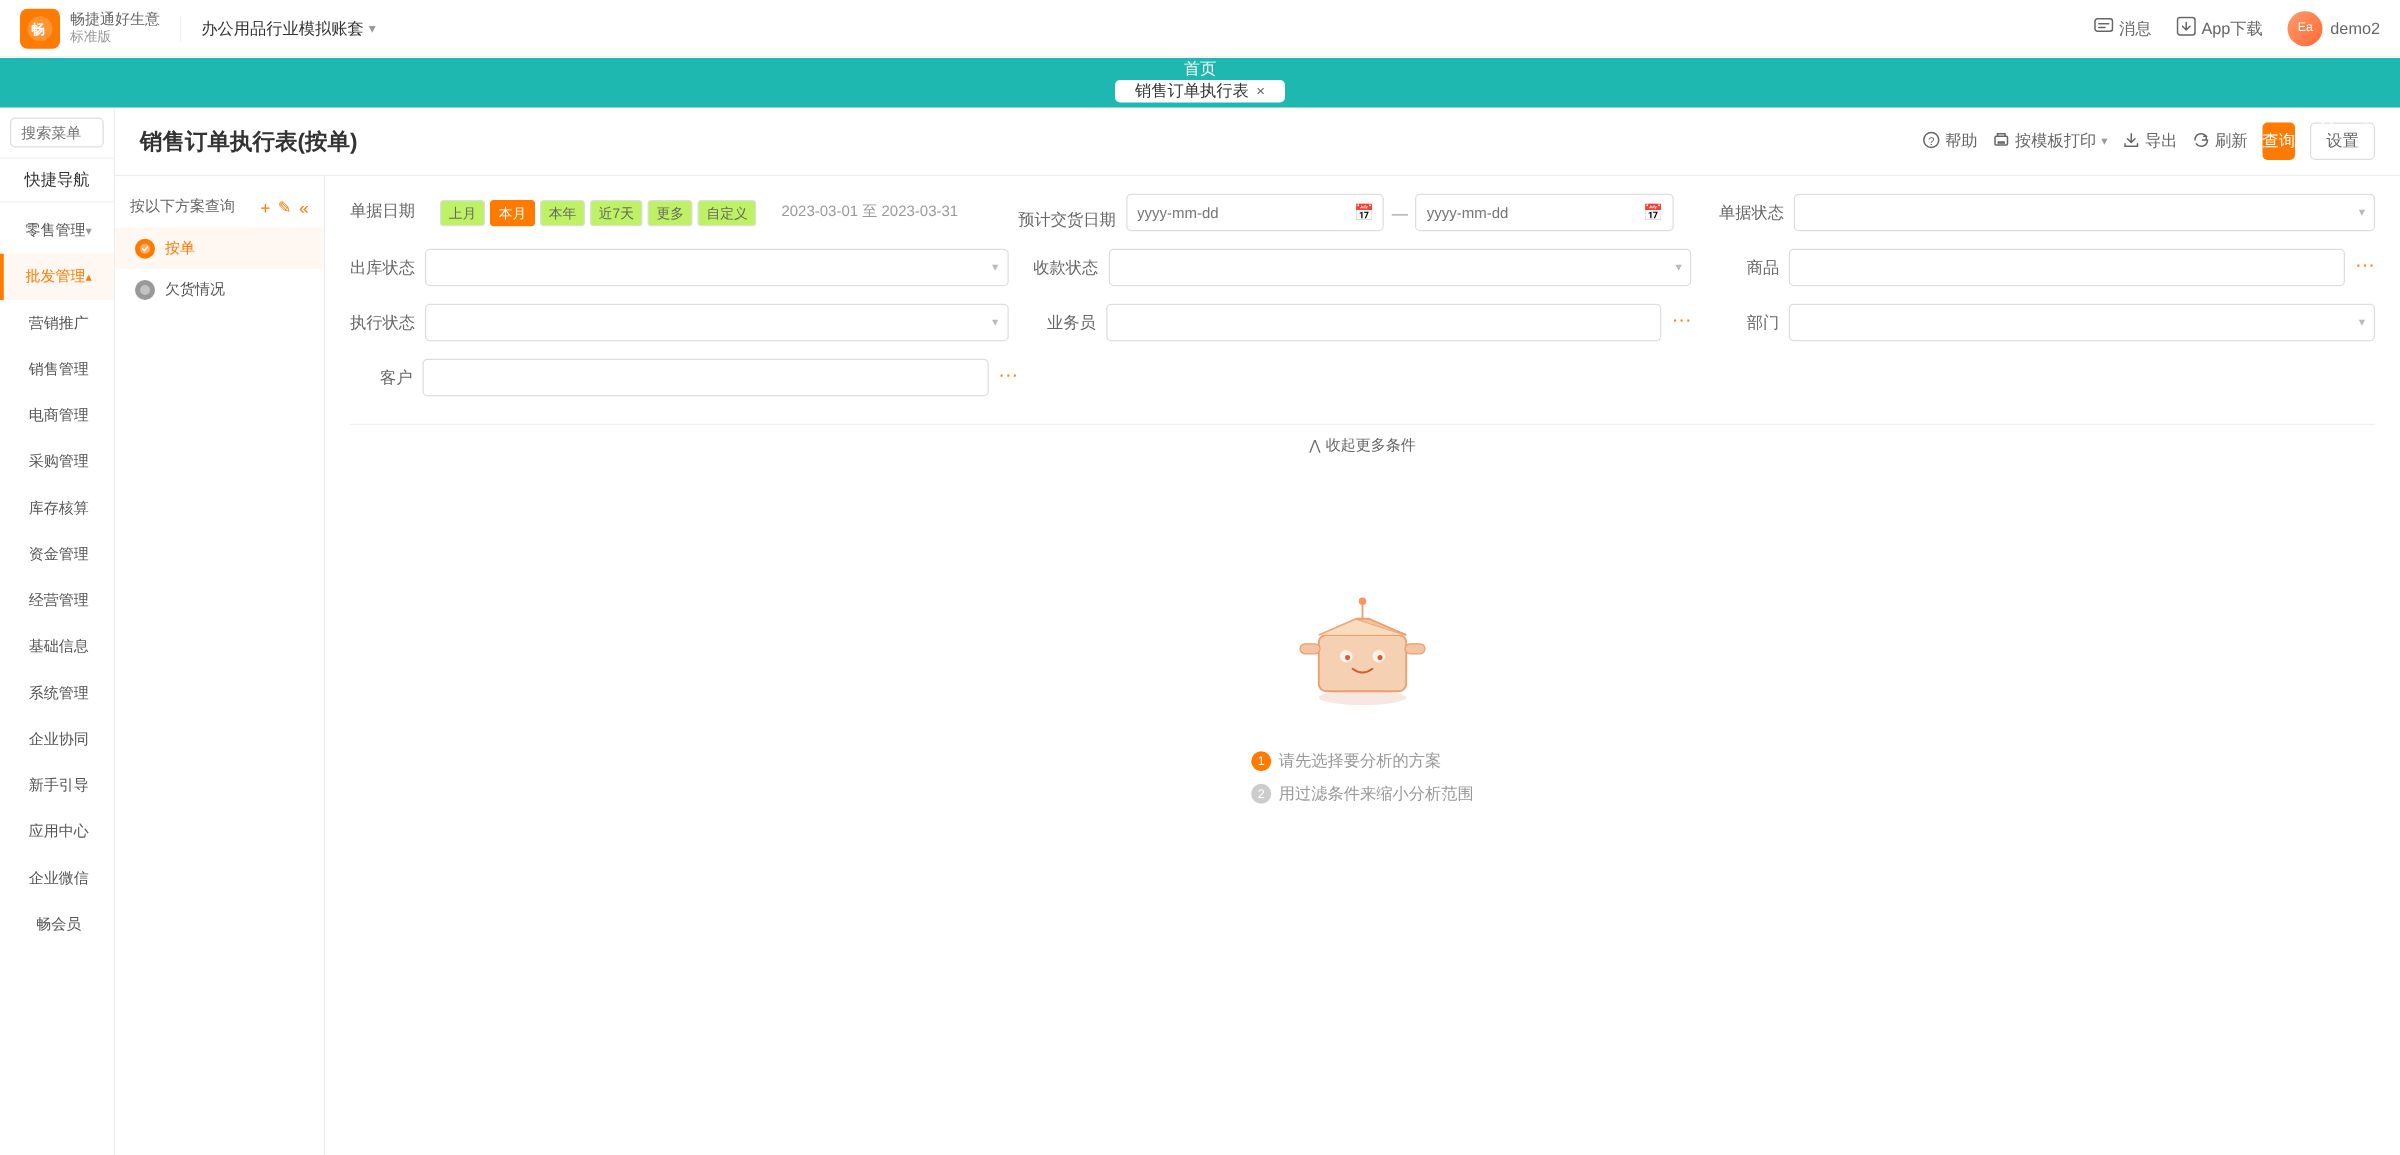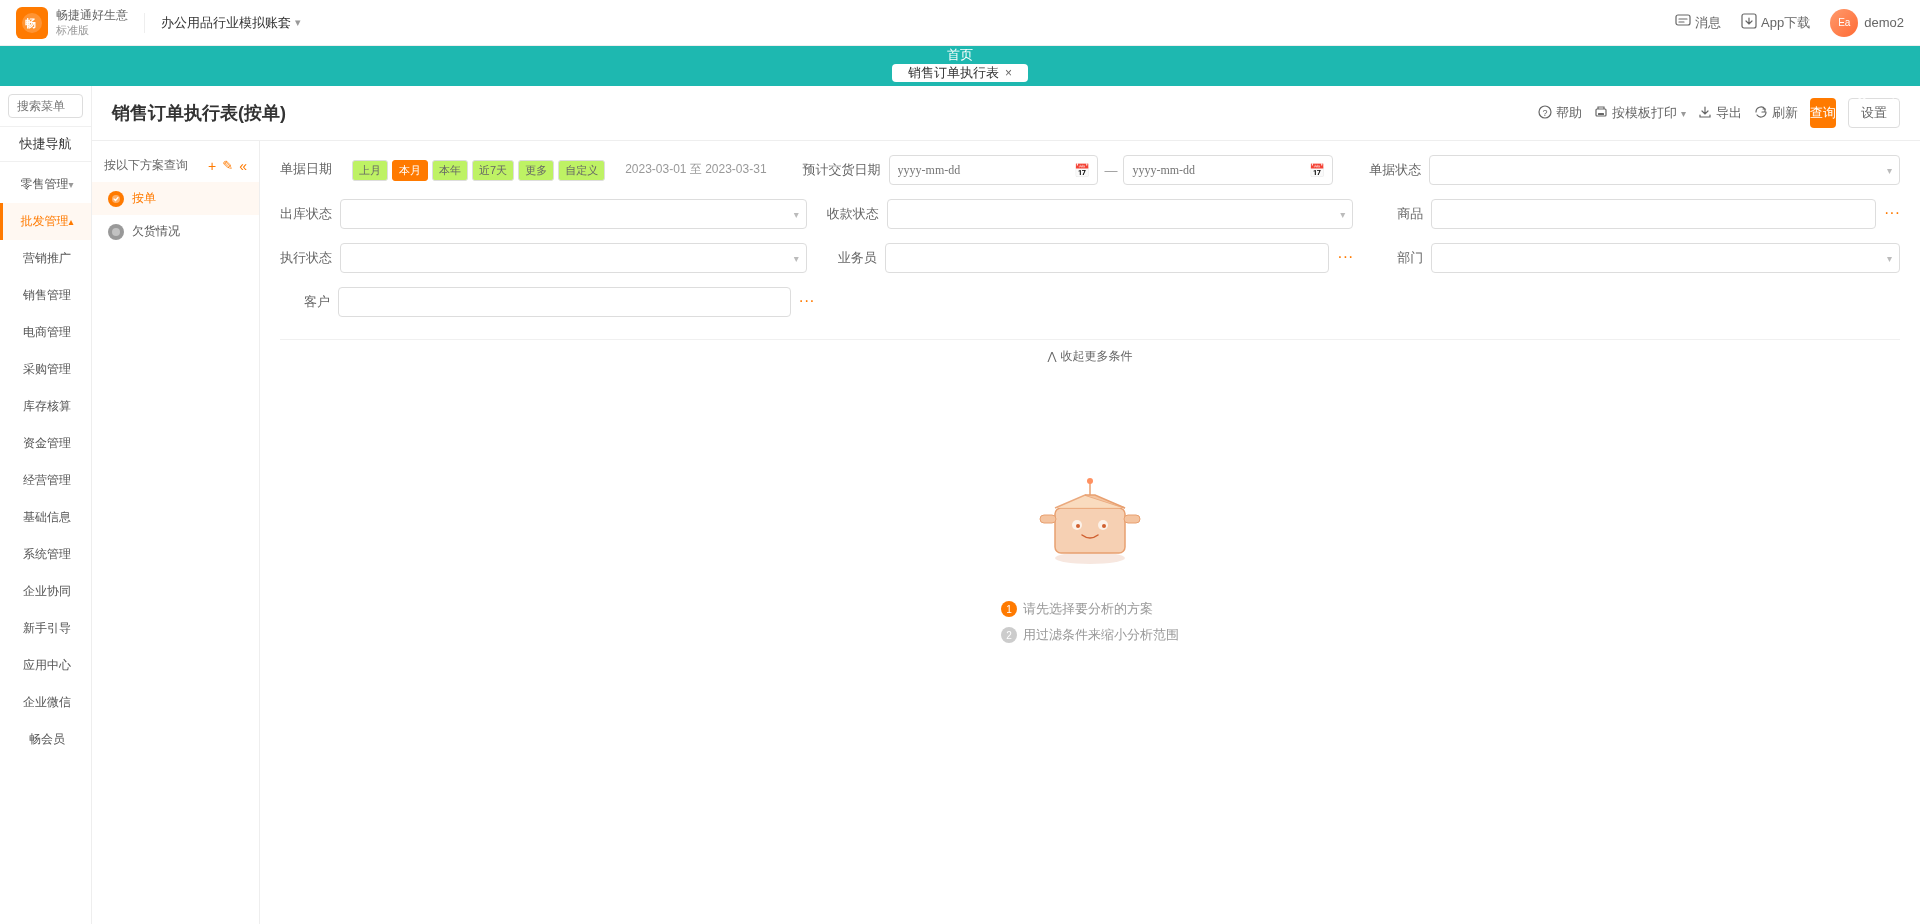--- a/index.html
+++ b/index.html
@@ -339,21 +339,20 @@
     .date-input {
       width: 100%;
       height: 30px;
       border: 1px solid #ddd;
       border-radius: 4px;
       padding: 0 28px 0 8px;
       font-size: 12px;
       outline: none;
       color: #999;
       cursor: pointer;
-      font-family: Liberation Serif, serif;
     }
     .date-icon {
       position: absolute;
       right: 8px;
       top: 50%;
       transform: translateY(-50%);
       color: #ff7a00;
       font-size: 13px;
       pointer-events: none;
     }
@@ -730,21 +729,21 @@
               <button class="date-quick-btn">上月</button>
               <button class="date-quick-btn active">本月</button>
               <button class="date-quick-btn">本年</button>
               <button class="date-quick-btn">近7天</button>
               <button class="date-quick-btn">更多</button>
               <button class="date-quick-btn">自定义</button>
             </div>
           </div>
           <div style="color:#999;font-size:12px;white-space:nowrap;padding-bottom:2px;">2023-03-01 至 2023-03-31</div>
 
-          <div class="filter-item" style="margin-left:16px;">
+          <div class="filter-item" style="margin-left:28px;align-items:flex-end;">
             <span class="filter-label wide">预计交货日期</span>
             <div class="date-range">
               <div class="date-input-wrapper">
                 <input class="date-input" type="text" placeholder="yyyy-mm-dd" style="">
                 <span class="date-icon">📅</span>
               </div>
               <span class="date-separator">—</span>
               <div class="date-input-wrapper">
                 <input class="date-input" type="text" placeholder="yyyy-mm-dd" style="">
                 <span class="date-icon">📅</span>

